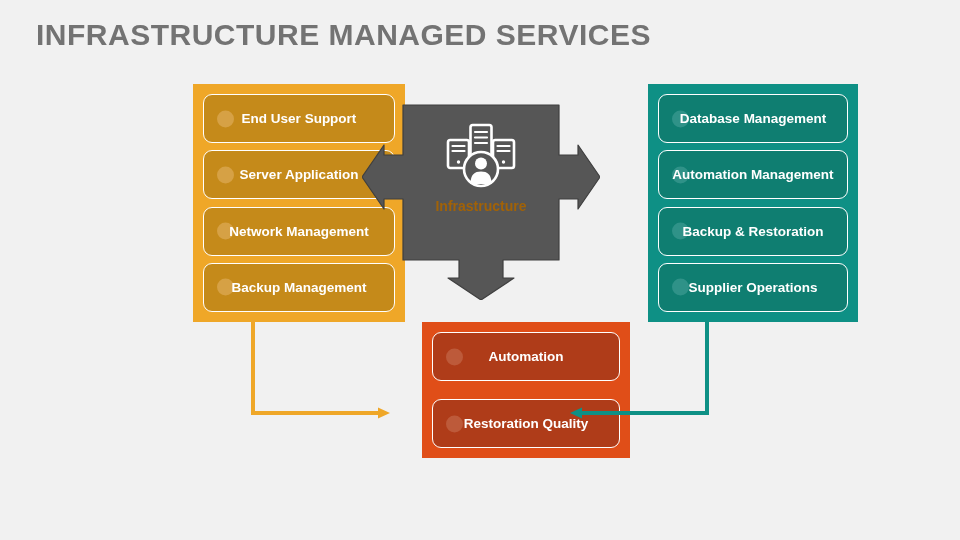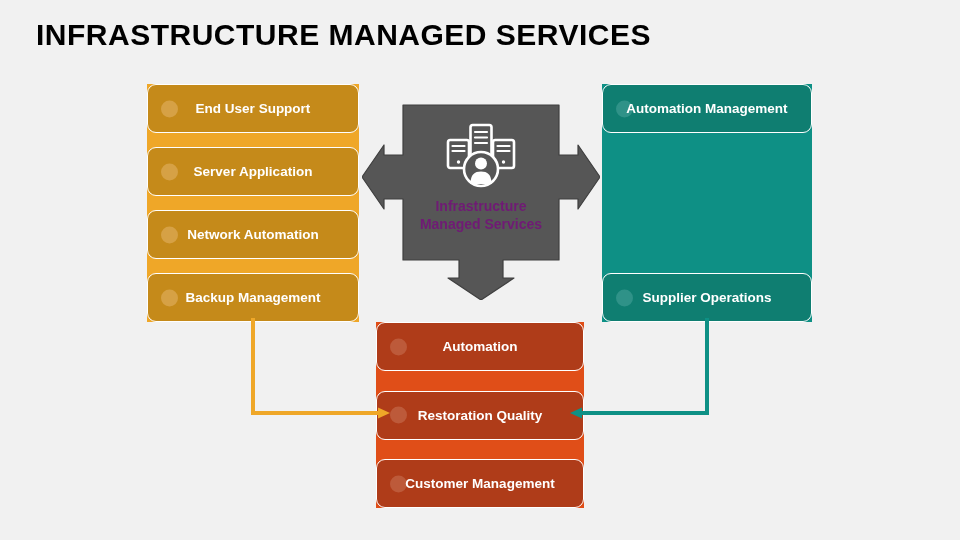--- a/index.html
+++ b/index.html
@@ -21,36 +21,37 @@
   }
 
   
   #slide-title {
     position: absolute;
     left: 36px;
     top: 18px;
     font-size: 30px;
     font-weight: bold;
     letter-spacing: 0.5px;
-    color: #000000;
+    color: #737373;
     white-space: nowrap;
   }
 
   
   .panel {
     position: absolute;
     box-sizing: border-box;
-    padding: 0;
+    padding: 10px;
     display: flex;
     flex-direction: column;
     justify-content: space-between;
+    margin-left: 46px;
   }
   #panel-left   { left: 147px; top: 84px;  width: 212px; height: 238px; background: #efa728; }
   #panel-right  { left: 602px; top: 84px;  width: 210px; height: 238px; background: #0e9085; }
-  #panel-bottom { left: 376px; top: 322px; width: 208px; height: 186px; background: #e04e18; }
+  #panel-bottom { left: 376px; top: 322px; width: 208px; height: 136px; background: #e04e18; }
 
   .card {
     position: relative;
     box-sizing: border-box;
     border: 1px solid #ffffff;
     border-radius: 9px;
     height: 49px;
     display: flex;
     align-items: center;
     justify-content: center;
@@ -98,21 +99,21 @@
     height: 155px;
     display: flex;
     flex-direction: column;
     align-items: center;
     justify-content: flex-start;
     pointer-events: none;
   }
   #hub-icon { margin-top: 14px; }
   #hub-title {
     margin-top: 9px;
-    color: #701a75;
+    color: #a16207;
     font-size: 14px;
     font-weight: bold;
     line-height: 1.25;
     text-align: center;
   }
 
   
   .connector {
     position: absolute;
   }
@@ -130,51 +131,55 @@
     <div class="card">
       <span class="dot"></span>
       <span class="card-label">End User Support</span>
     </div>
     <div class="card">
       <span class="dot"></span>
       <span class="card-label">Server Application</span>
     </div>
     <div class="card">
       <span class="dot"></span>
-      <span class="card-label">Network Automation</span>
+      <span class="card-label">Network Management</span>
     </div>
     <div class="card">
       <span class="dot"></span>
       <span class="card-label">Backup Management</span>
     </div>
   </div>
 
   <div class="panel" id="panel-right">
     <div class="card">
       <span class="dot"></span>
+      <span class="card-label">Database Management</span>
+    </div>
+    <div class="card">
+      <span class="dot"></span>
       <span class="card-label">Automation Management</span>
     </div>
     <div class="card">
       <span class="dot"></span>
+      <span class="card-label">Backup &amp; Restoration</span>
+    </div>
+    <div class="card">
+      <span class="dot"></span>
       <span class="card-label">Supplier Operations</span>
     </div>
   </div>
 
   <div class="panel" id="panel-bottom">
     <div class="card">
       <span class="dot"></span>
       <span class="card-label">Automation</span>
     </div>
     <div class="card">
       <span class="dot"></span>
       <span class="card-label">Restoration Quality</span>
-    </div>
-    <div class="card">
-      <span class="dot"></span>
-      <span class="card-label">Customer Management</span>
     </div>
   </div>
 
   <div id="hub">
     <svg id="hub-shape" viewBox="0 0 238 200" xmlns="http://www.w3.org/2000/svg">
       <path d="M 41,5
                L 197,5
                L 197,55
                L 197,55
                L 216,55
@@ -230,21 +235,20 @@
           <circle cx="59.5" cy="43" r="1.7"></circle>
         </g>
 
         <circle cx="37" cy="50" r="17" fill="#565656" stroke="#ffffff" stroke-width="2.6"></circle>
         <circle cx="37" cy="44.5" r="6" fill="#ffffff"></circle>
         <path d="M 26.5,65 C 26.5,55.5 30.5,52.5 37,52.5 C 43.5,52.5 47.5,55.5 47.5,65 Z" fill="#ffffff"></path>
       </svg>
 
       <div id="hub-title">
         <div>Infrastructure</div>
-        <div>Managed Services</div>
       </div>
     </div>
   </div>
 
   <svg class="connector" id="connector-left" viewBox="0 0 150 108" xmlns="http://www.w3.org/2000/svg">
     <path d="M 13,0 L 13,95 L 140,95" fill="none" stroke="#efa728" stroke-width="4"></path>
     <path d="M 150,95 L 138,89.5 L 138,100.5 Z" fill="#efa728"></path>
   </svg>
 
   <svg class="connector" id="connector-right" viewBox="0 0 150 108" xmlns="http://www.w3.org/2000/svg">

